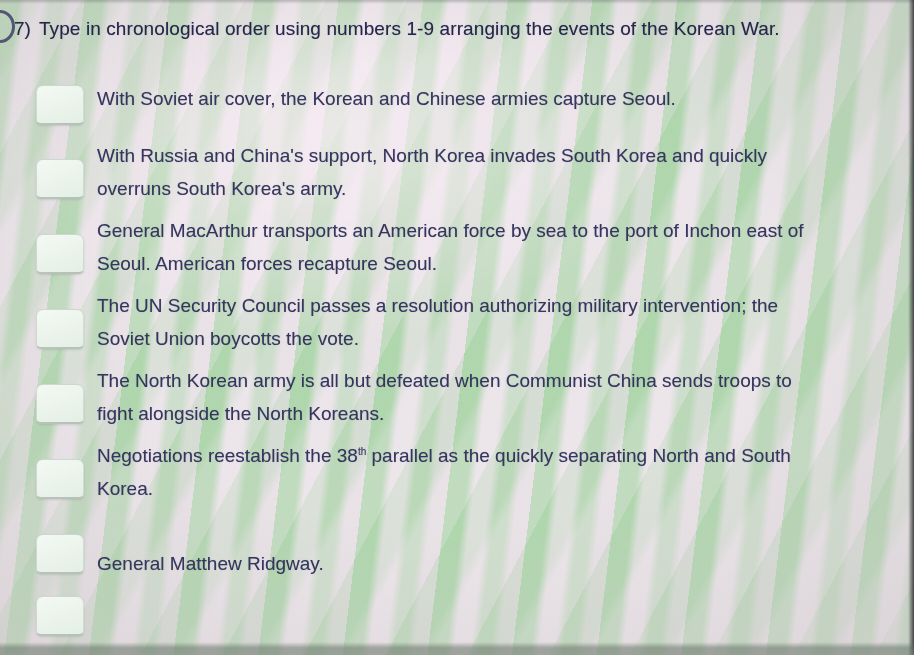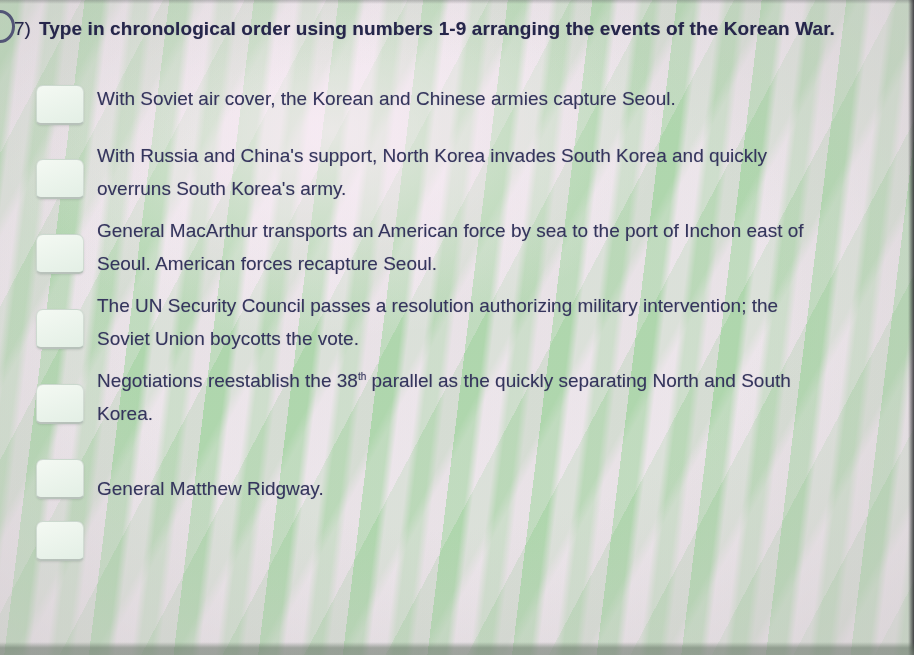--- a/index.html
+++ b/index.html
@@ -35,21 +35,21 @@
   .header{
     display:flex;align-items:baseline;gap:8px;
     padding:15px 18px 0 14px;
     font-size:19px;line-height:27px;
     color:var(--title-text,#26264b);
     margin-bottom:37px;
     text-shadow:0 0 1px rgba(45,45,80,0.35);
     white-space:nowrap;
   }
   .qnum{font-weight:400;}
-  .qtitle{font-weight:700;letter-spacing:.1px;}
+  .qtitle{font-weight:400;letter-spacing:.1px;}
   .list{position:relative;}
   .row{display:flex;align-items:center;margin:0 0 10px 36px;}
   .row.single{margin-bottom:21px;}
   .order-box{
     flex:0 0 auto;
     width:48px;height:40px;
     box-sizing:border-box;
     border-radius:7px 7px 5px 5px;
     background:linear-gradient(160deg, #f4f9f3 0%, var(--box-fill,#e3efe5) 100%);
     border:1px solid rgba(140,155,145,0.28);
@@ -92,20 +92,24 @@
       <div class="row">
         <input type="text" maxlength="1" class="order-box" style="">
         <div class="etext"><span>General MacArthur transports an American force by sea to the port of Inchon east of</span><br><span>Seoul. American forces recapture Seoul.</span></div>
       </div>
       <div class="row">
         <input type="text" maxlength="1" class="order-box" style="">
         <div class="etext"><span>The UN Security Council passes a resolution authorizing military intervention; the</span><br><span>Soviet Union boycotts the vote.</span></div>
       </div>
       <div class="row">
         <input type="text" maxlength="1" class="order-box" style="">
+        <div class="etext"><span>The North Korean army is all but defeated when Communist China sends troops to</span><br><span>fight alongside the North Koreans.</span></div>
+      </div>
+      <div class="row">
+        <input type="text" maxlength="1" class="order-box" style="">
         <div class="etext"><span>Negotiations reestablish the 38</span><sup>th</sup><span> parallel as the quickly separating North and South</span><br><span>Korea.</span></div>
       </div>
       <div class="row">
         <input type="text" maxlength="1" class="order-box" style="">
         <div class="etext"><br><span>General Matthew Ridgway.</span></div>
       </div>
       <div class="row">
         <input type="text" maxlength="1" class="order-box" style="">
       </div>
     </div>

